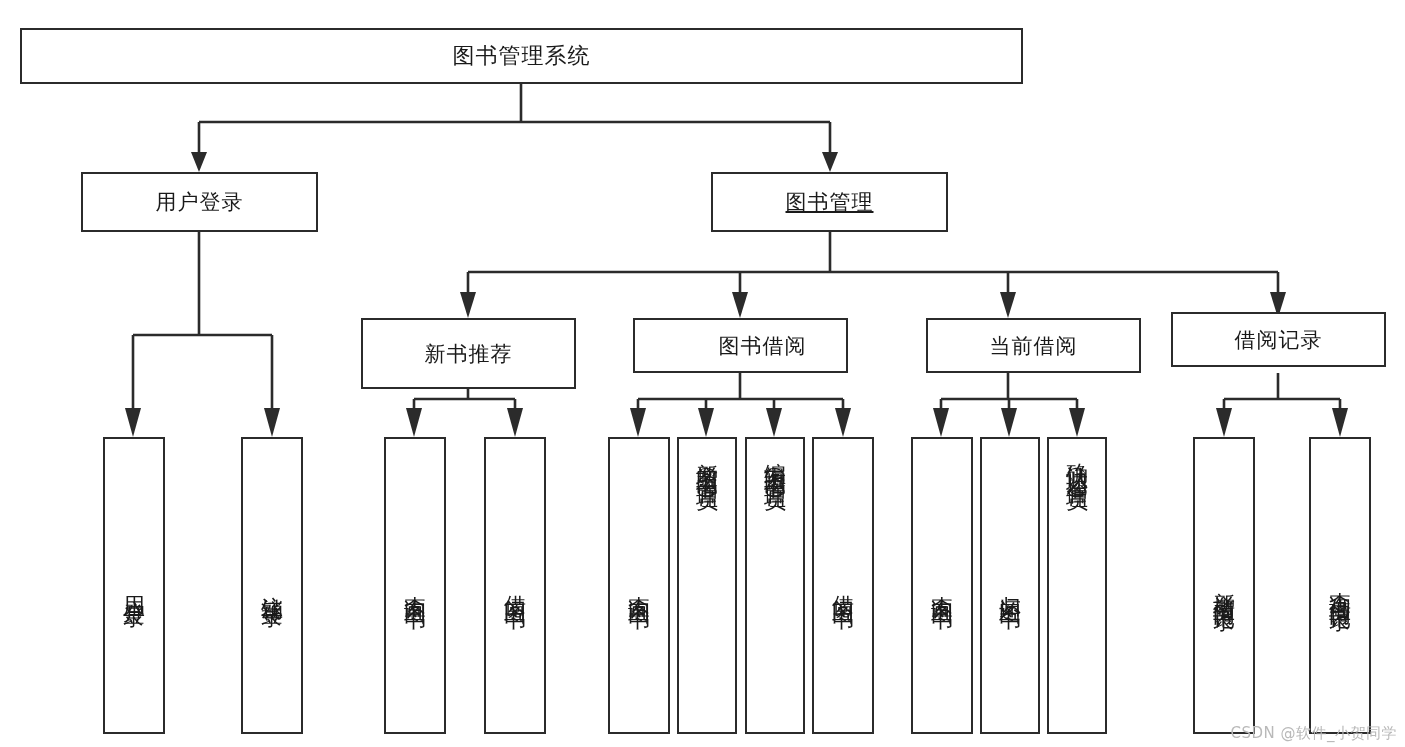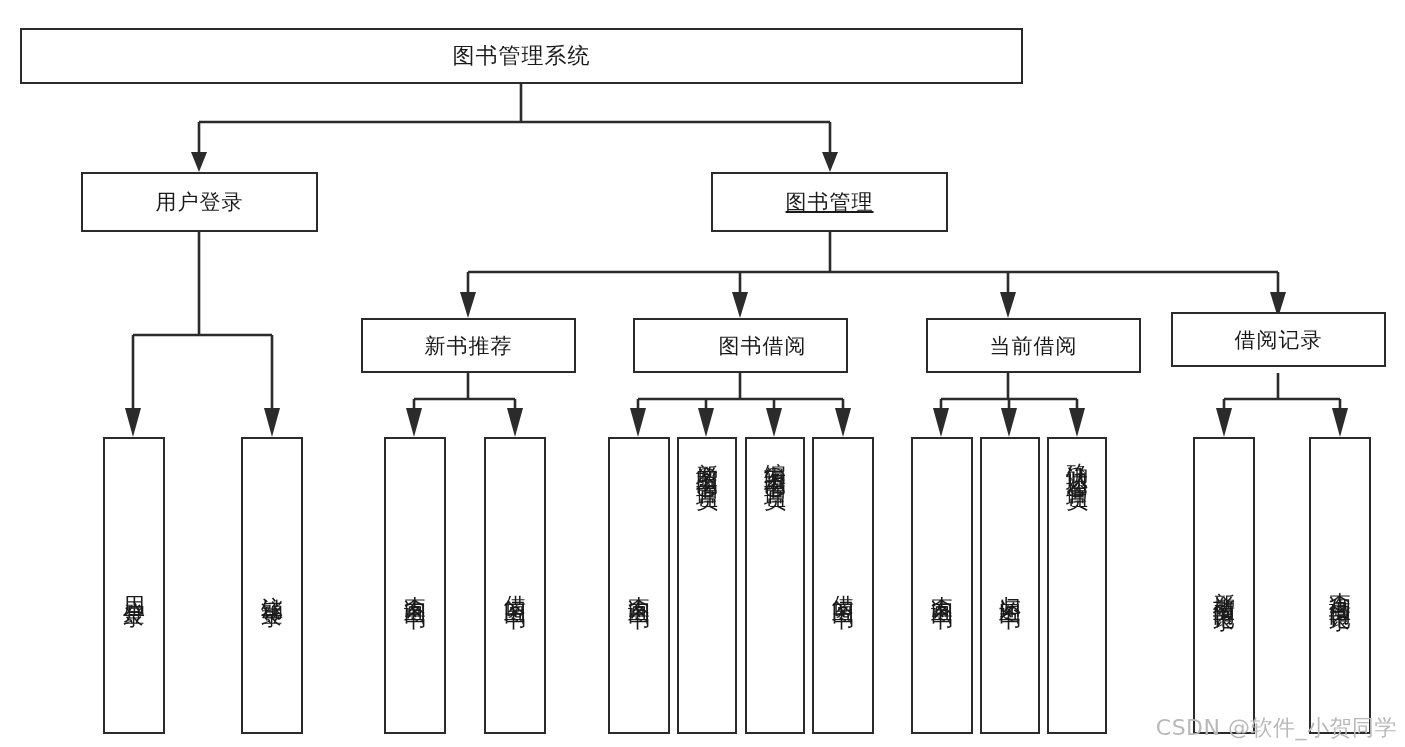--- a/index.html
+++ b/index.html
@@ -71,21 +71,21 @@
     align-items: flex-start;
   }
   .node-v.align-top .vlabel {
     padding-top: 6px;
   }
   
   #watermark {
     position: absolute;
     right: 8px;
     bottom: 4px;
-    font-size: 22px;
+    font-size: 15px;
     color: #b9b9b9;
     letter-spacing: 0.5px;
     white-space: nowrap;
     font-family: "DejaVu Sans", "Liberation Sans", sans-serif;
   }
 </style>
 </head>
 <body>
 
 <div id="canvas">
@@ -157,21 +157,21 @@
   </div>
 
   <div class="node node-h" style="left:81px; top:172px; width:237px; height:60px;">
     <span>用户登录</span>
   </div>
 
   <div class="node node-h" style="left:711px; top:172px; width:237px; height:60px;text-decoration:underline;">
     <span>图书管理</span>
   </div>
 
-  <div class="node node-h" style="left:361px; top:318px; width:215px; height:55px;text-align:center;">
+  <div class="node node-h" style="left:361px; top:318px; width:215px; height:71px;text-align:center;">
     <span>新书推荐</span>
   </div>
 
   <div class="node node-h" style="left:633px; top:318px; width:215px; height:55px;padding-left:44px;">
     <span>图书借阅</span>
   </div>
 
   <div class="node node-h" style="left:901px; top:318px; width:215px; height:55px;margin-left:25px;">
     <span>当前借阅</span>
   </div>

